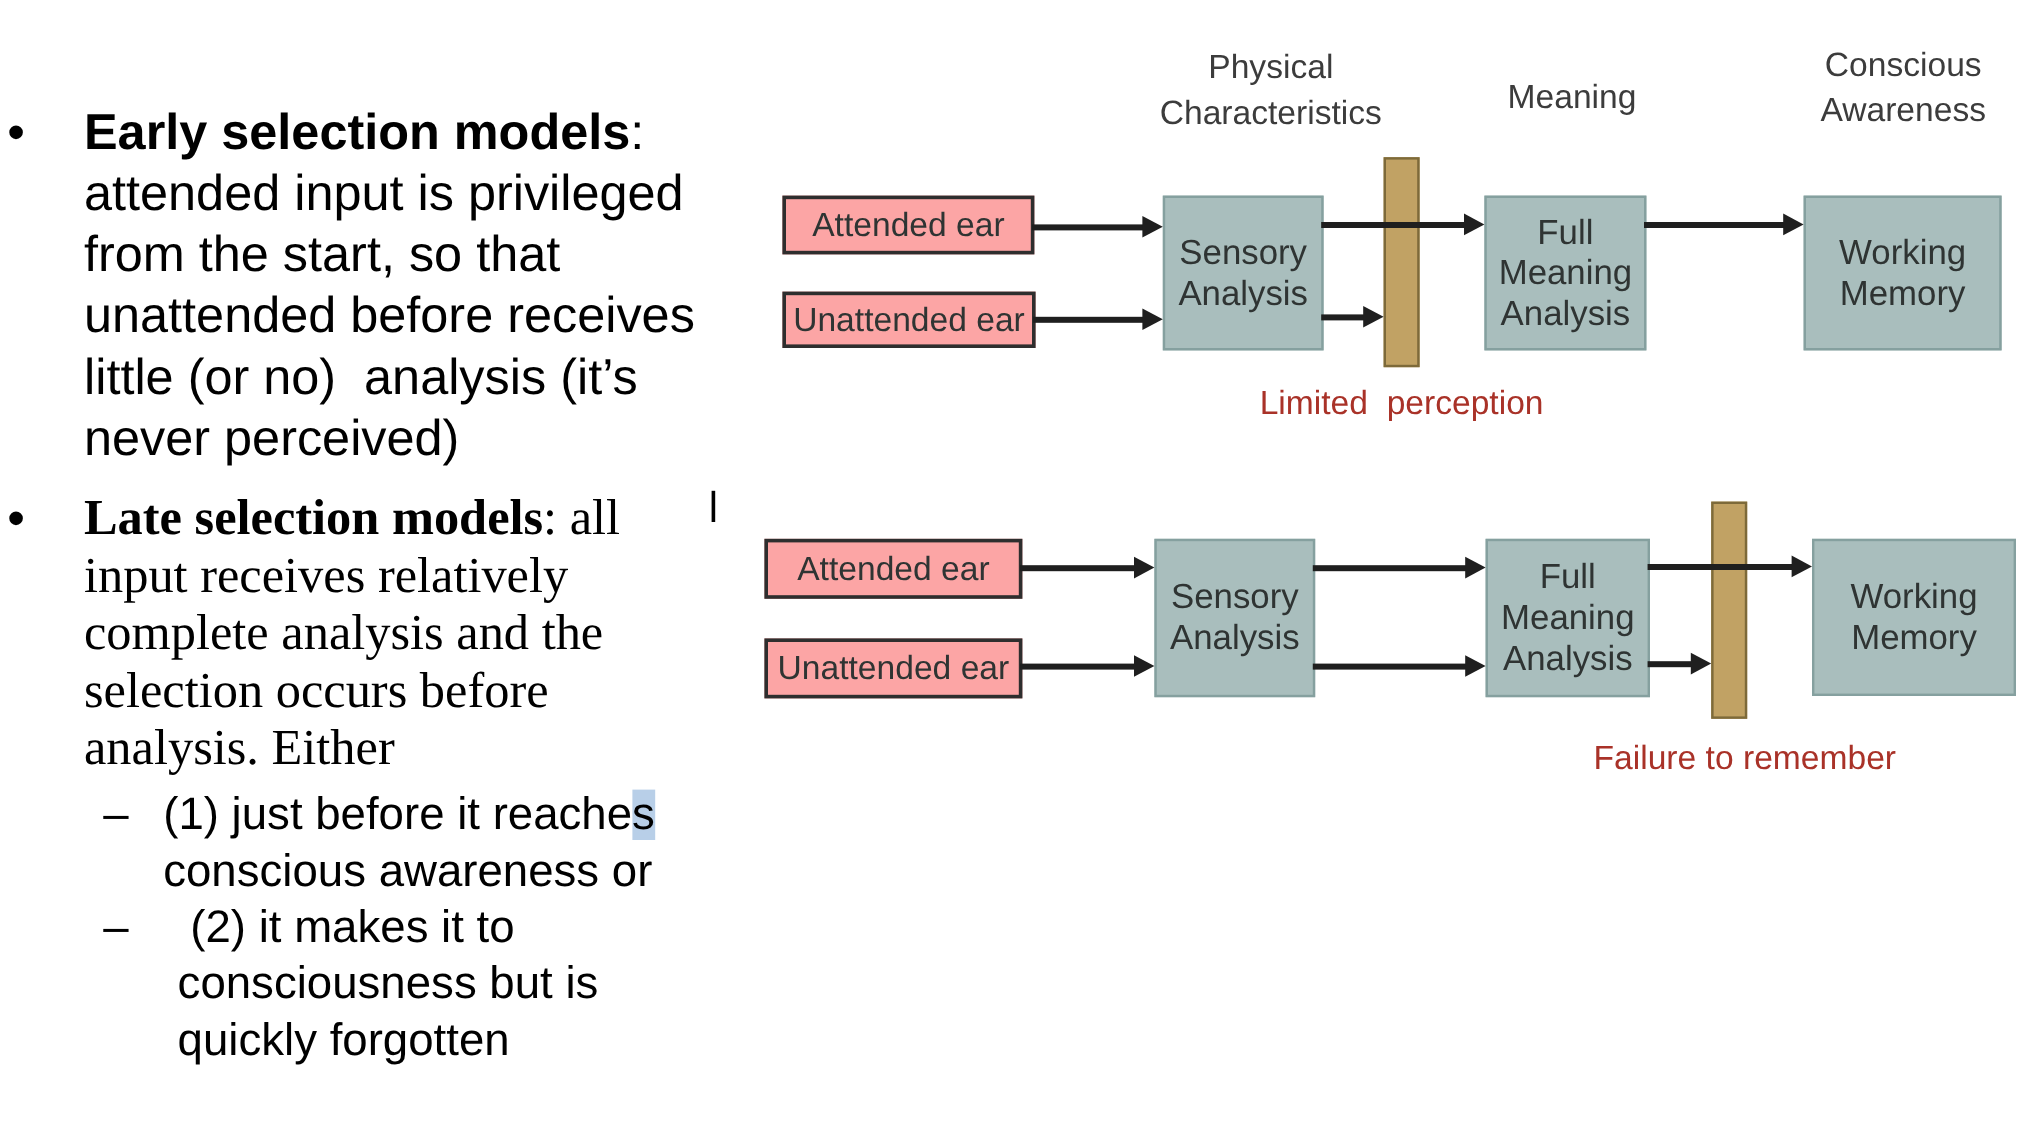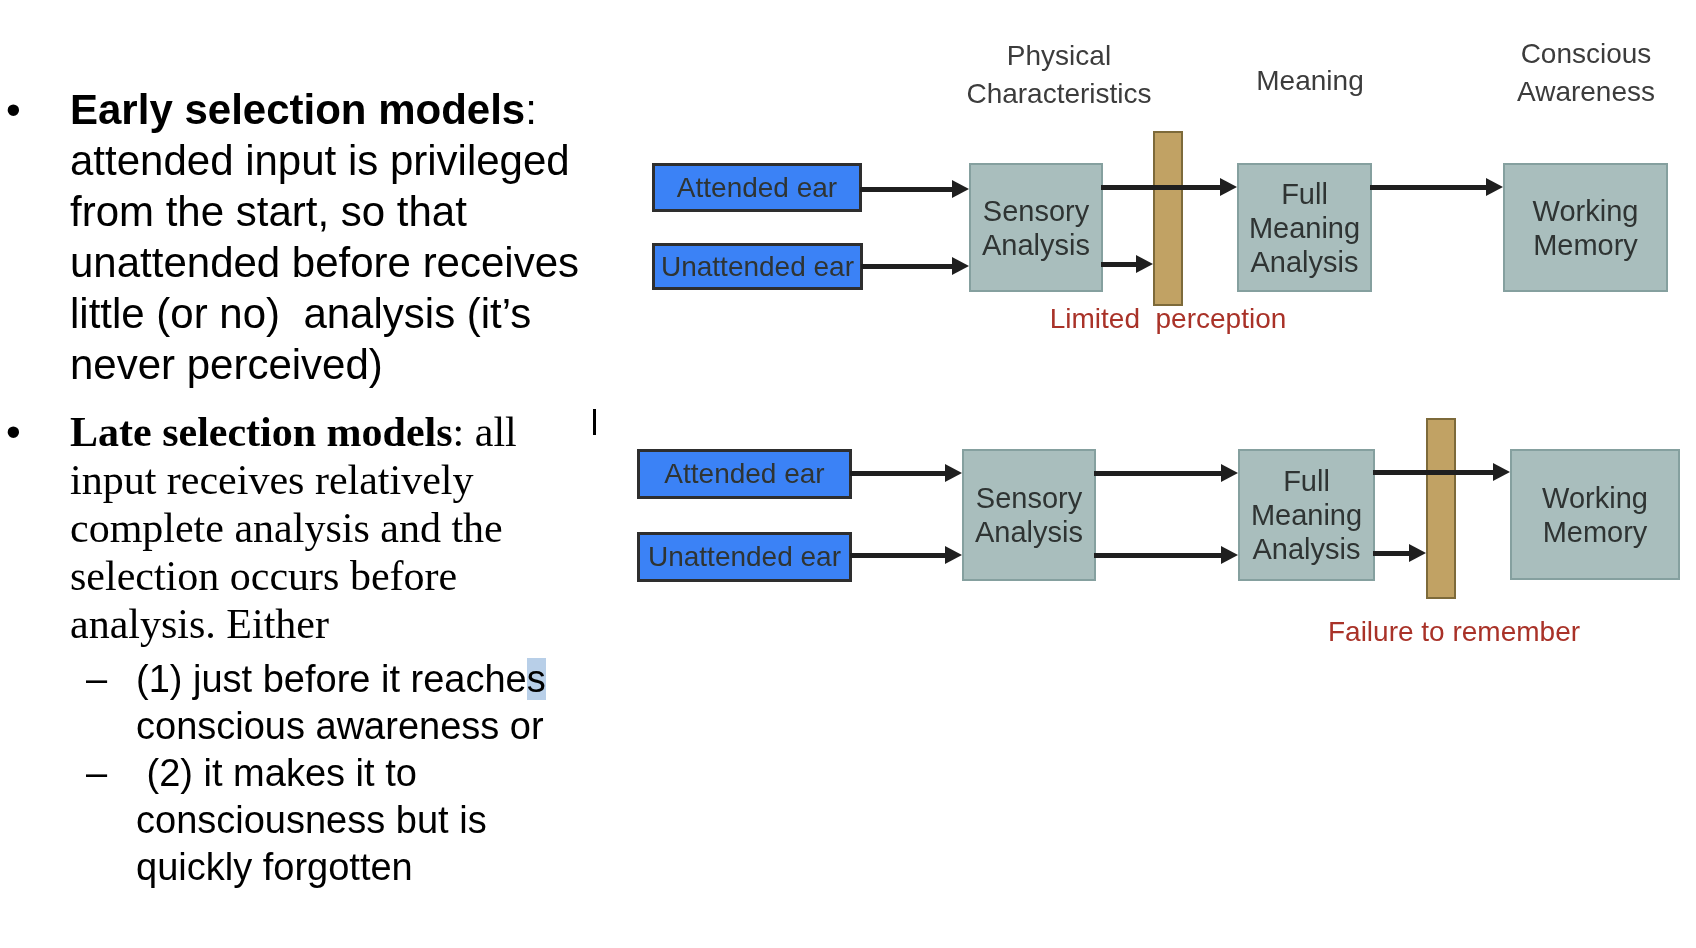--- a/index.html
+++ b/index.html
@@ -5,36 +5,36 @@
   html,body{margin:0;padding:0;background:#fff;}
   .stage{position:relative;width:1696px;height:948px;background:#fff;overflow:hidden;
          font-family:"Liberation Sans",sans-serif;}
 
   
   .tline{white-space:pre;color:#000;}
   .blk{position:absolute;}
   .b1{left:70px;top:84px;font-size:42px;line-height:51px;}
   .b2{left:70px;top:408px;font-size:42px;line-height:48px;font-family:Liberation Serif, serif;}
   .s1{left:136px;top:656px;font-size:38px;line-height:47px;}
-  .s2{left:136px;top:750px;font-size:38px;line-height:47px;}
+  .s2{left:148px;top:750px;font-size:38px;line-height:47px;}
   .marker{position:absolute;color:#000;}
   .m1{left:6px;top:84px;font-size:42px;line-height:51px;}
   .m2{left:6px;top:408px;font-size:42px;line-height:48px;}
   .md1{left:86px;top:656px;font-size:38px;line-height:47px;}
   .md2{left:86px;top:750px;font-size:38px;line-height:47px;}
   .bold{font-weight:bold;}
   .hl{background:var(--highlight-blue);}
 
   
   .hdr{position:absolute;transform:translateX(-50%);text-align:center;
        font-size:28px;line-height:38px;color:var(--header-gray);white-space:pre-line;}
   .box{position:absolute;box-sizing:border-box;background:var(--box-fill);
        border:2px solid var(--box-border);display:flex;align-items:center;justify-content:center;
        text-align:center;font-size:29px;line-height:34px;color:var(--text-dark);white-space:pre-line;}
-  .earbox{position:absolute;box-sizing:border-box;background:#3b82f6;border:3px solid #2e2e2e;
+  .earbox{position:absolute;box-sizing:border-box;background:#fca5a5;border:3px solid #2e2e2e;
        display:flex;align-items:center;justify-content:center;font-size:28px;color:var(--text-dark);white-space:pre;}
   .bar{position:absolute;box-sizing:border-box;background:var(--bar-fill);border:2px solid var(--bar-border);}
   .caption{position:absolute;transform:translateX(-50%);font-size:28px;color:var(--caption-red);white-space:pre;}
   .arrow{position:absolute;height:18px;}
   .arrow .shaft{position:absolute;left:0;right:14px;top:6.5px;height:5px;background:var(--arrow);}
   .arrow .head{position:absolute;right:0;top:0;width:0;height:0;
        border-left:17px solid var(--arrow);border-top:9px solid transparent;border-bottom:9px solid transparent;}
   .caret{position:absolute;background:#000;}
 </style>
 </head>
@@ -107,21 +107,21 @@
     </div>
   <div class="arrow" style="left:1101px;top:255px;width:52px;">
       <i class="shaft"></i>
       <i class="head"></i>
     </div>
   <div class="arrow" style="left:1370px;top:178px;width:133px;">
       <i class="shaft"></i>
       <i class="head"></i>
     </div>
 
-  <div class="caption" style="left:1168px;top:303px;">Limited  perception</div>
+  <div class="caption" style="left:1168px;top:320px;">Limited  perception</div>
 
   <div class="caret" style="left:593px;top:409px;width:3px;height:26px;"></div>
 
   <div class="earbox" style="left:637px;top:449px;width:215px;height:50px;">Attended ear</div>
   <div class="earbox" style="left:637px;top:532px;width:215px;height:50px;">Unattended ear</div>
 
   <div class="bar" style="left:1426px;top:418px;width:30px;height:181px;"></div>
 
   <div class="box" style="left:962px;top:449px;width:134px;height:132px;">Sensory
 Analysis</div>

